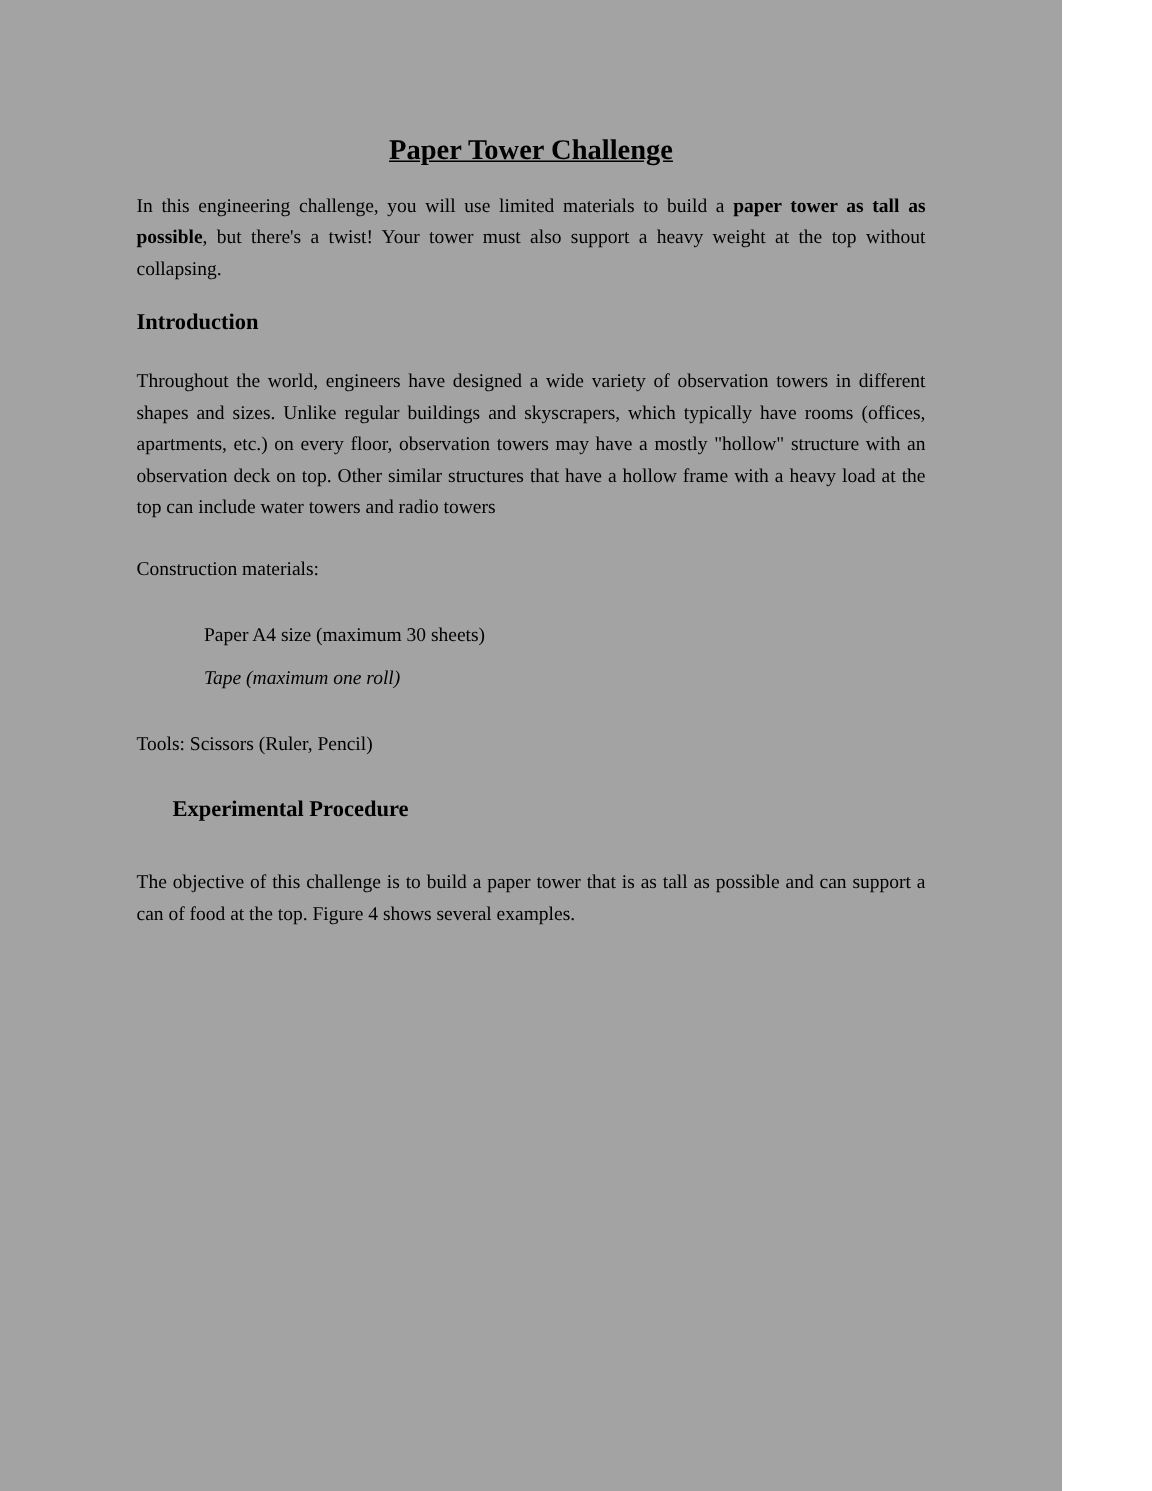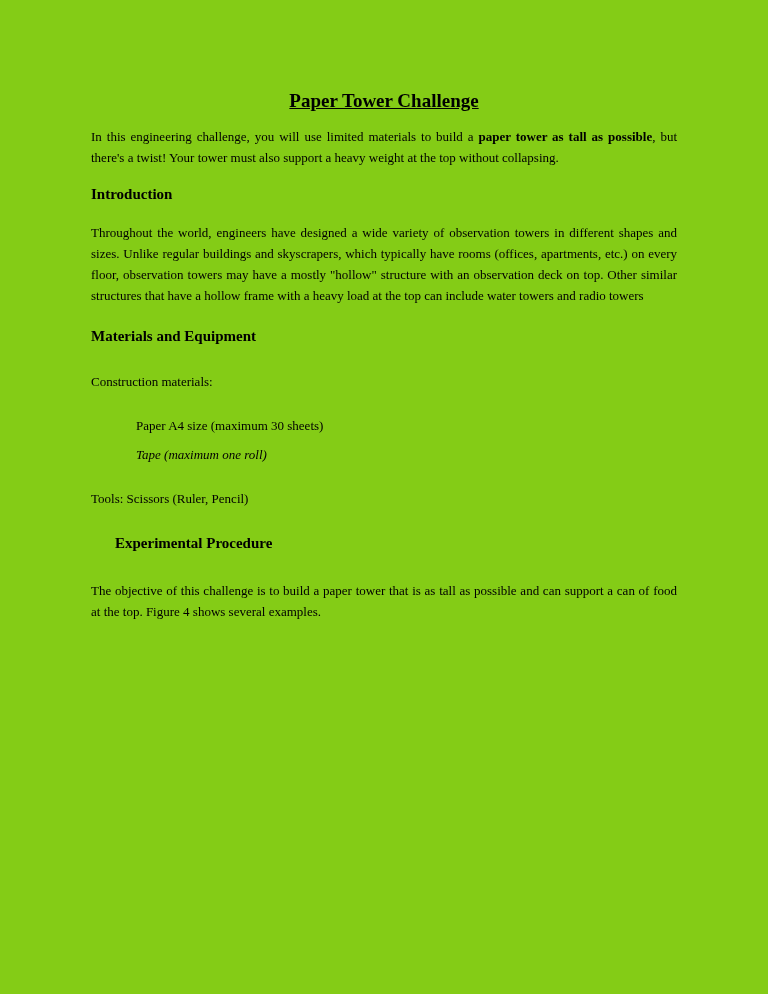--- a/index.html
+++ b/index.html
@@ -1,20 +1,20 @@
 <!DOCTYPE html>
 <html><head>
 <meta charset="utf-8">
 <style>
   * { margin: 0; padding: 0; box-sizing: border-box; }
   html, body { background: #ffffff; }
   .page {
-    width: 768px;
+    width: 708px;
     height: 994px;
-    background: #84cc16;
+    background: #a3a3a3;
     color: #000000;
     font-family: "Liberation Serif", "DejaVu Serif", serif;
     overflow: hidden;
     position: relative;
   }
   .content {
     padding: 90px 91px 0 91px;
   }
   .doc-title {
     text-align: center;
@@ -56,21 +56,20 @@
   <div class="content">
 
     <h1 class="doc-title">Paper Tower Challenge</h1>
 
     <p class="body-text justified intro-para"><span>In this engineering challenge, you will use limited materials to build a </span><b>paper tower as tall as possible</b><span>, but there's a twist! Your tower must also support a heavy weight at the top without collapsing.</span></p>
 
     <h2 class="section-heading heading-introduction">Introduction</h2>
 
     <p class="body-text justified introduction-para">Throughout the world, engineers have designed a wide variety of observation towers in different shapes and sizes. Unlike regular buildings and skyscrapers, which typically have rooms (offices, apartments, etc.) on every floor, observation towers may have a mostly "hollow" structure with an observation deck on top. Other similar structures that have a hollow frame with a heavy load at the top can include water towers and radio towers</p>
 
-    <h2 class="section-heading heading-materials">Materials and Equipment</h2>
 
 
     <p class="body-text construction-label">Construction materials:</p>
 
     <p class="body-text construction-item construction-item-first">Paper A4 size (maximum 30 sheets)</p>
 
     <p class="body-text construction-item construction-item-last">Tape (maximum one roll)</p>
 
     <p class="body-text tools-line">Tools: Scissors (Ruler, Pencil)</p>
 

